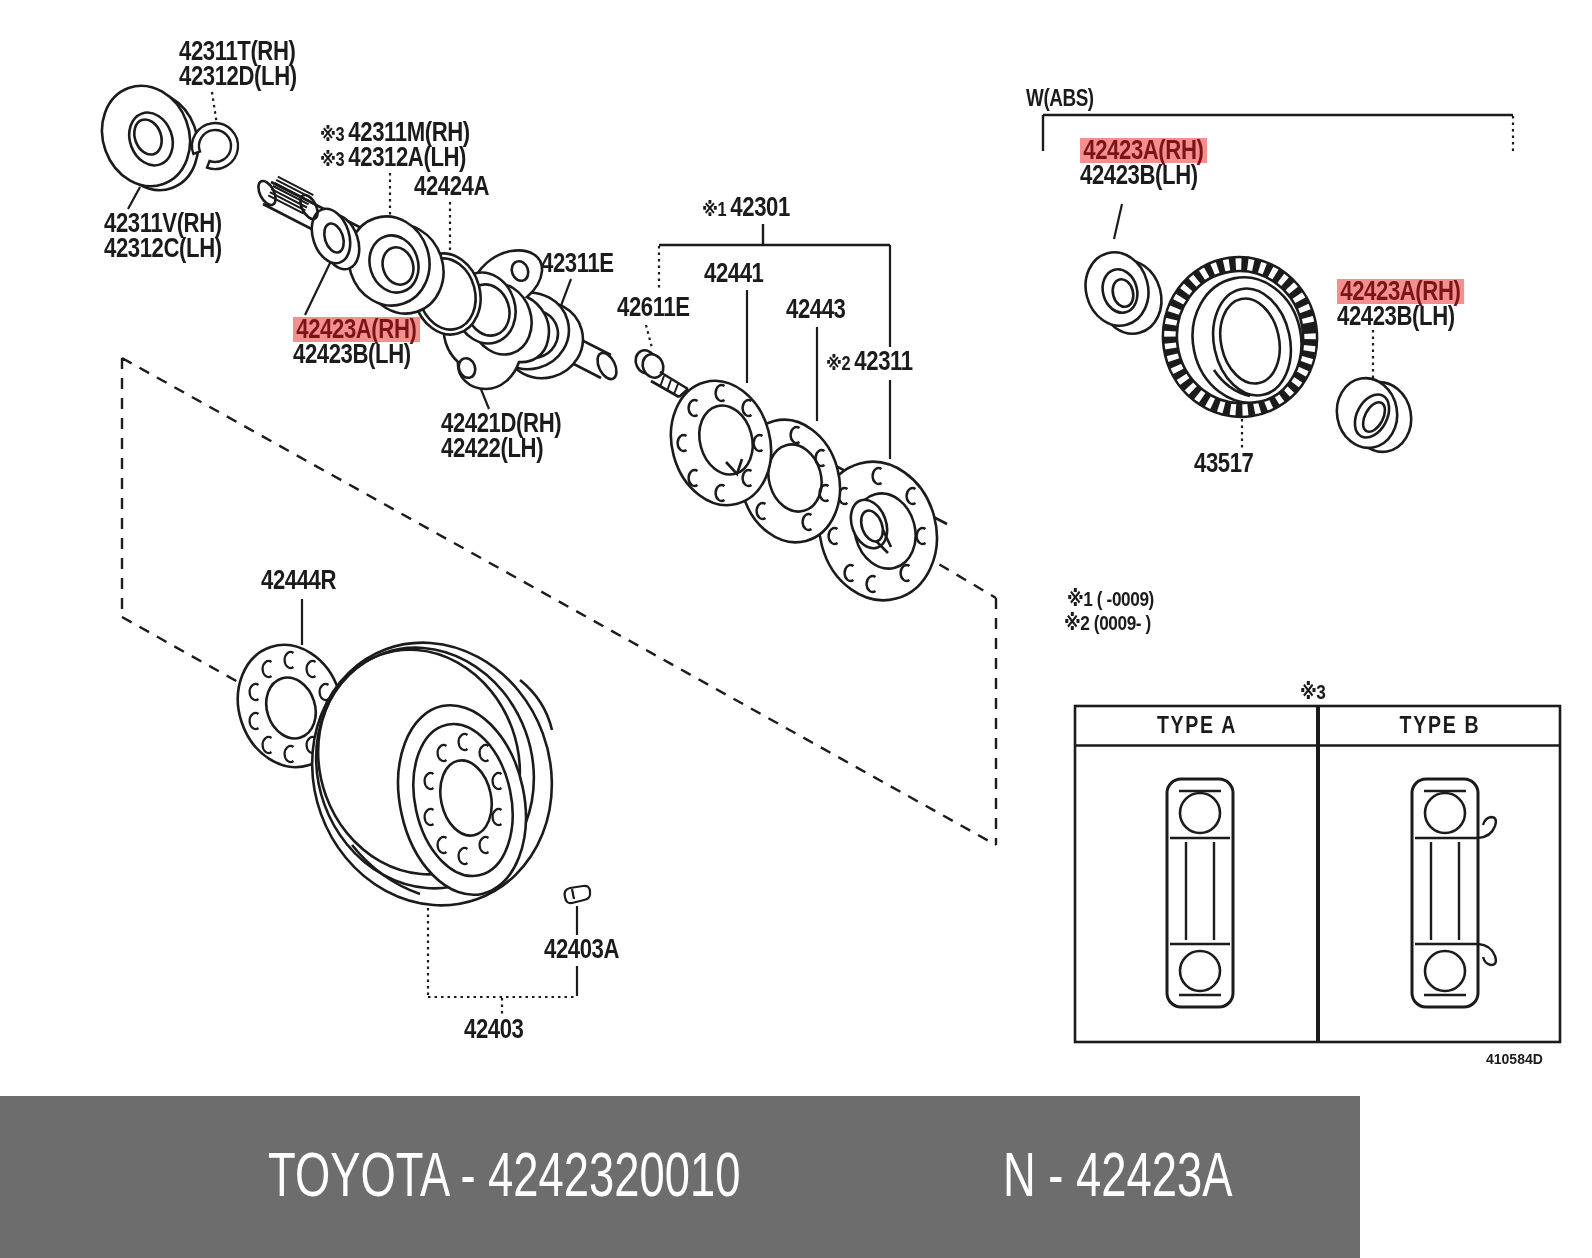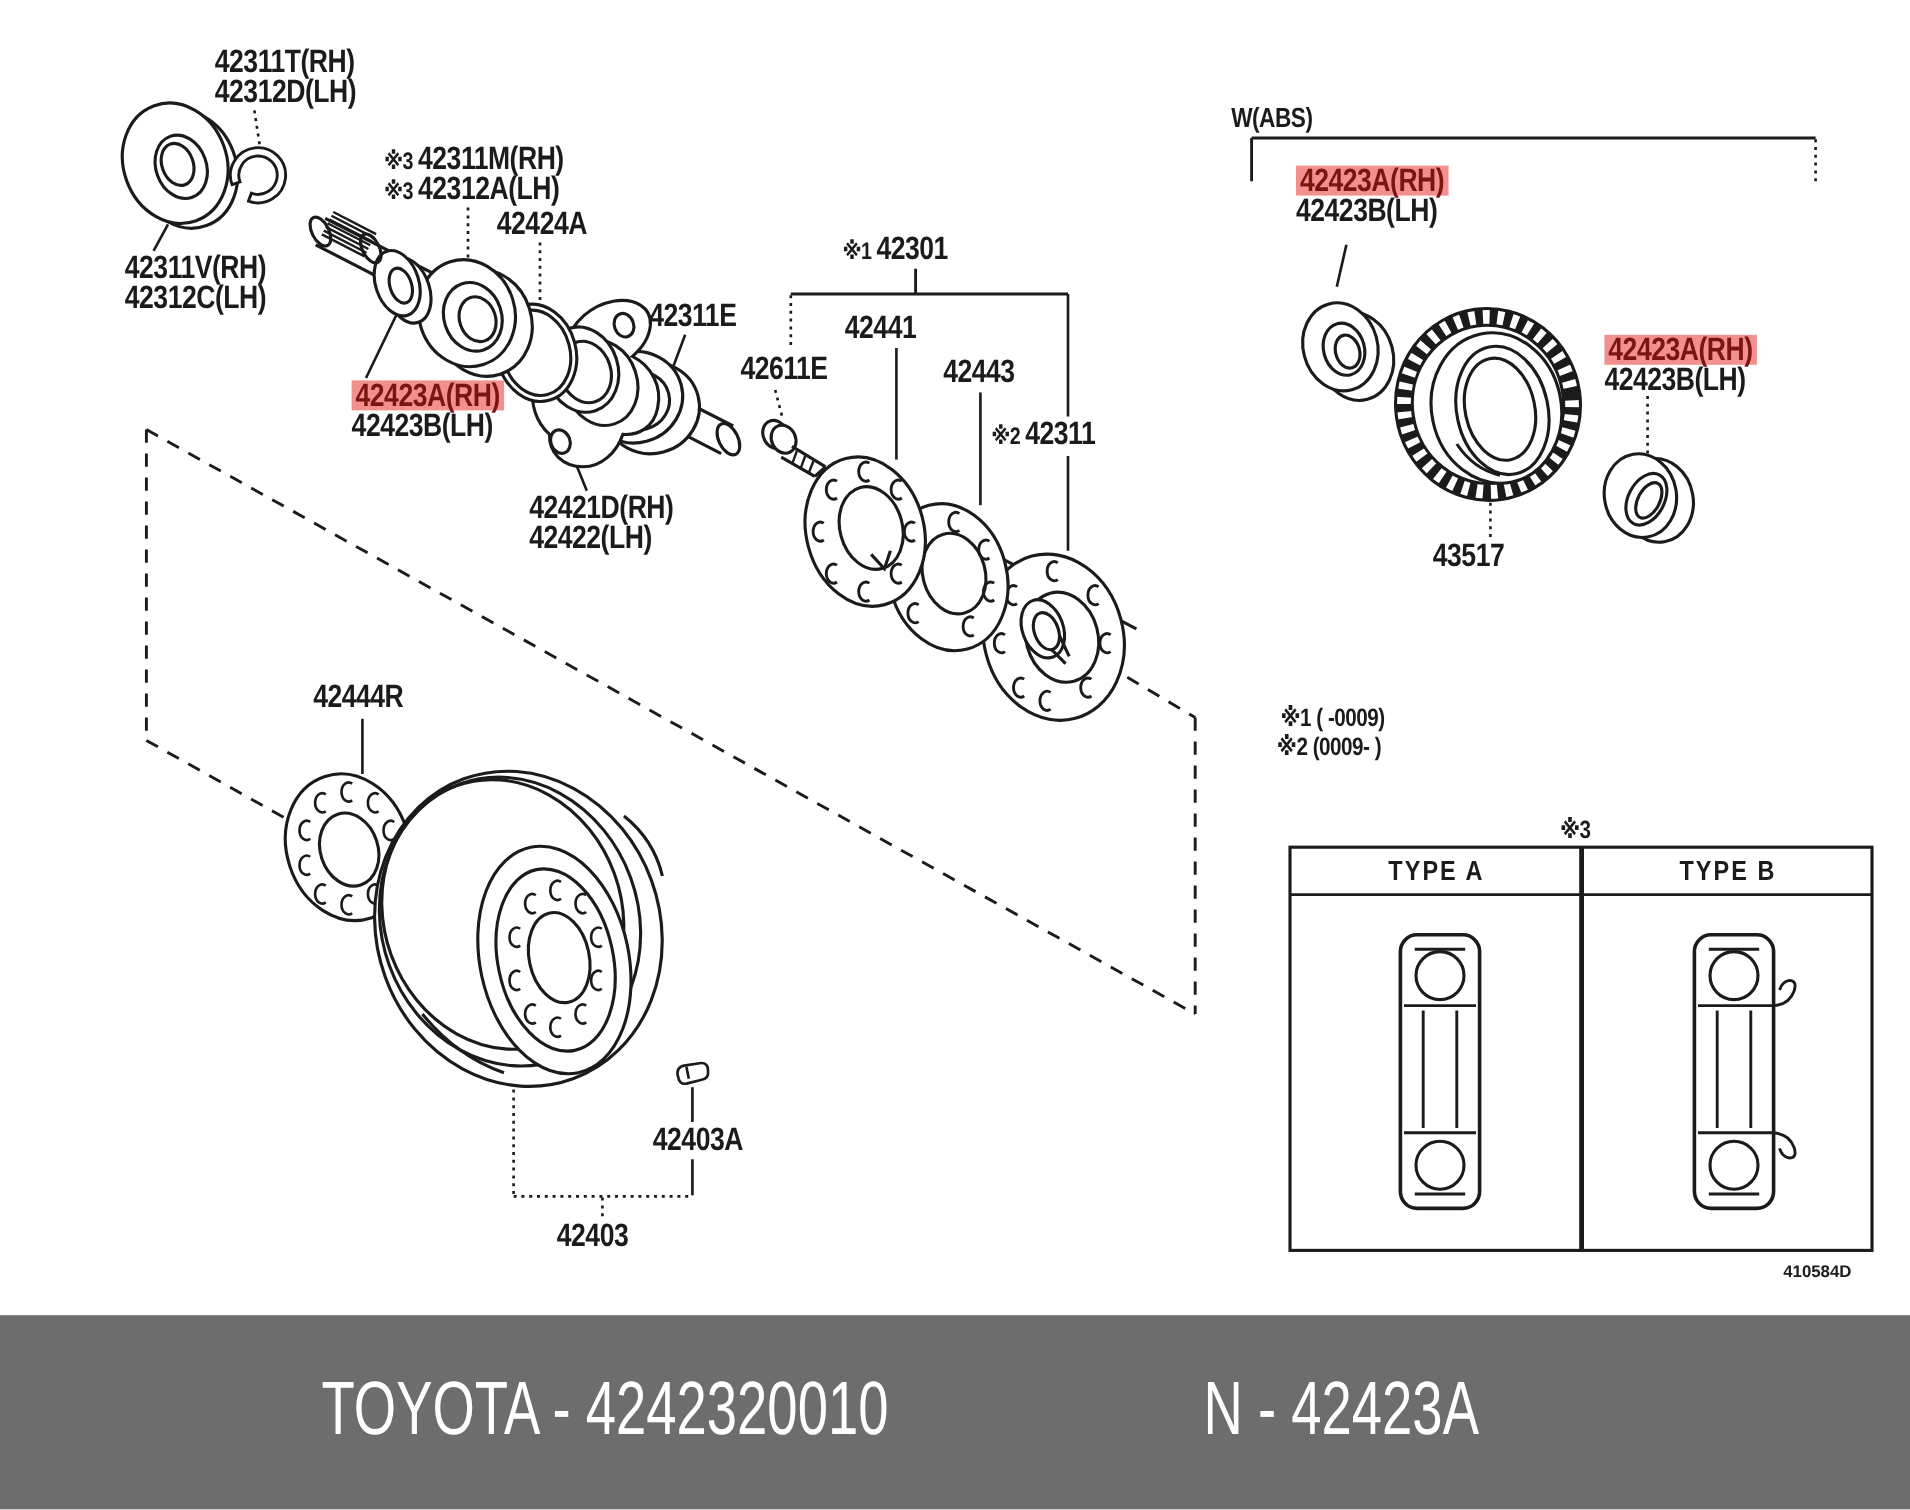--- a/index.html
+++ b/index.html
@@ -9,21 +9,21 @@
   svg{position:absolute;left:0;top:0}
   #labels{position:absolute;inset:0;pointer-events:none}
   .lbl{position:absolute;font-weight:bold;font-size:27px;line-height:.93;white-space:nowrap;
        letter-spacing:-.5px;transform:scaleX(.82);transform-origin:0 0;color:#1b1b1b}
   .lbl .pre{font-size:.74em}
   .hl{background:#f29090;color:#7c1414;padding:0 4px;display:inline-block}
   .note{font-size:21px}
   .plain{position:absolute;font-size:14px;font-weight:bold;letter-spacing:0;white-space:nowrap}
   .theader{position:absolute;width:200px;text-align:center;font-weight:bold;font-size:23px;
        letter-spacing:2px;transform:scaleX(.85);white-space:nowrap}
-  .banner{position:absolute;left:0;top:1096px;width:1592px;height:162px;background:#6d6d6d}
+  .banner{position:absolute;left:0;top:1096px;width:1360px;height:162px;background:#6d6d6d}
   .banner span{position:absolute;top:50%;color:#fff;font-size:63px;font-weight:normal;
        white-space:nowrap;transform:translateY(-54%) scaleX(.72);transform-origin:0 50%}
 </style>
 </head>
 <body>
 
 <div id="stage">
 
 <svg width="1592" height="1093" viewBox="0 0 1592 1093">
   <defs>

